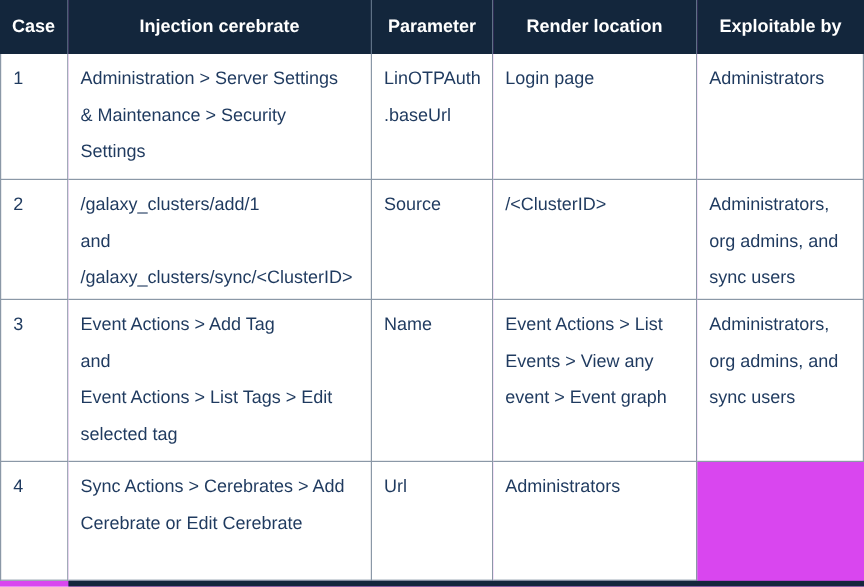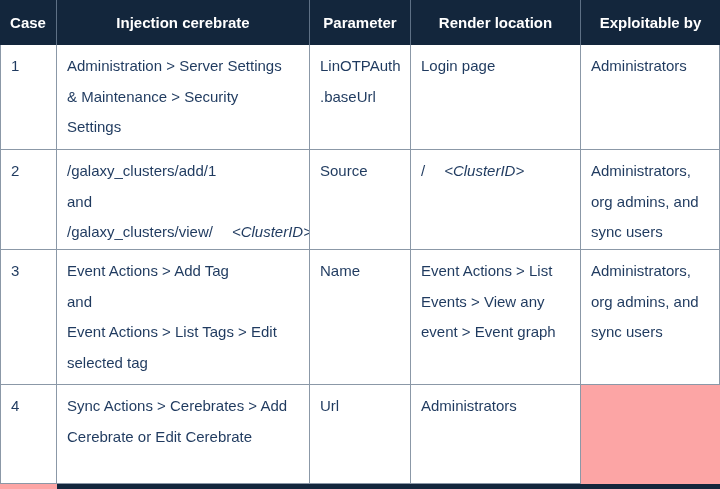--- a/index.html
+++ b/index.html
@@ -3,21 +3,21 @@
 <meta charset="utf-8">
 <style>
   :root{
     --header-bg:#13263C;
     --body-text:#1F3A5F;
     --border:#8B98A7;
     --header-divider:#5E7085;
   }
   html,body{margin:0;padding:0;background:#fff;}
   .page{
-    position:relative;width:720px;height:489px;background:#fca5a5;
+    position:relative;width:720px;height:489px;background:#d946ef;
     font-family:"Liberation Sans",sans-serif;overflow:hidden;
   }
   .tbl{
     position:absolute;left:0;top:0;width:720px;height:484px;
     display:grid;
     grid-template-columns:57px 253px 101px 170px 139px;
     grid-template-rows:45px 105px 100px 135px 99px;
   }
   .hcell{
     background:var(--header-bg);color:#fff;
@@ -29,21 +29,21 @@
   .hcell.lastcol{border-right:none;}
   .bcell{
     color:var(--body-text);font-size:15px;line-height:30.5px;
     padding:6px 5px 0 10px;box-sizing:border-box;
     border-right:1px solid var(--border);
     border-bottom:1px solid var(--border);
     overflow:hidden;background:#fff;
   }
   .bcell.firstcol{border-left:1px solid var(--border);}
   .line{white-space:nowrap;}
-  .it{font-style:italic;margin-left:19px;}
+  .it{}
   .bottom-bar{
     position:absolute;left:57px;right:0;top:484px;height:5px;
     background:var(--header-bg);
   }
 </style>
 </head>
 <body>
 
 <div class="page">
   <div class="tbl" id="tbl">
@@ -69,21 +69,21 @@
       </div>
       <div class="bcell">
         <div class="line"><span>Administrators</span></div>
       </div>
       <div class="bcell firstcol">
         <div class="line"><span>2</span></div>
       </div>
       <div class="bcell">
         <div class="line"><span>/galaxy_clusters/add/1</span></div>
         <div class="line"><span>and</span></div>
-        <div class="line"><span>/galaxy_clusters/view/</span><span class="it">&lt;ClusterID&gt;</span></div>
+        <div class="line"><span>/galaxy_clusters/sync/</span><span class="it">&lt;ClusterID&gt;</span></div>
       </div>
       <div class="bcell">
         <div class="line"><span>Source</span></div>
       </div>
       <div class="bcell">
         <div class="line"><span>/</span><span class="it">&lt;ClusterID&gt;</span></div>
       </div>
       <div class="bcell">
         <div class="line"><span>Administrators,</span></div>
         <div class="line"><span>org admins, and</span></div>

